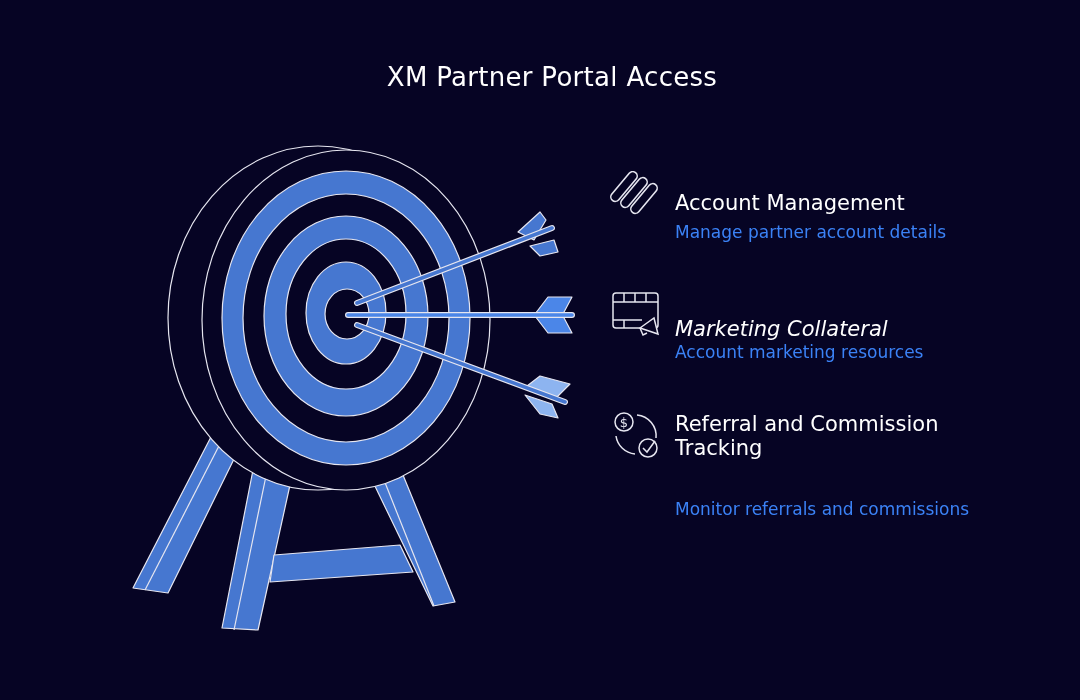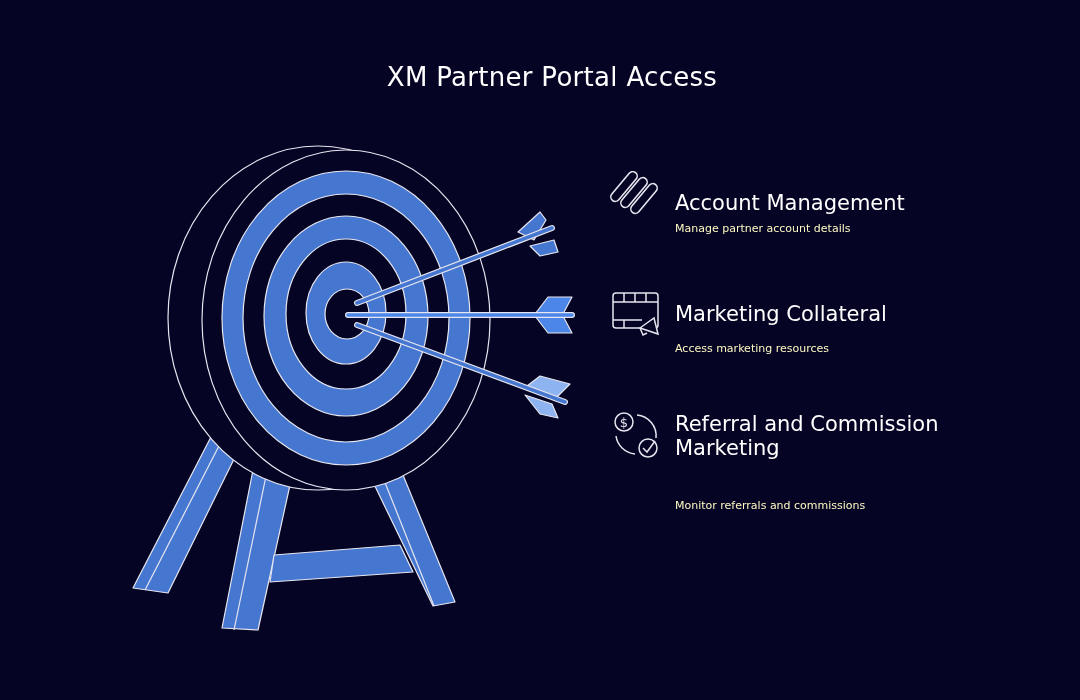--- a/index.html
+++ b/index.html
@@ -15,21 +15,21 @@
     text-align:center; font-size:26px; font-weight:500; letter-spacing:0.3px;
   }
   .art { position:absolute; left:0; top:0; }
   .item { position:absolute; left:610px; width:440px; }
   .item .icon { position:absolute; left:0; top:0; width:52px; height:52px; }
   .item .heading {
     position:absolute; left:65px; top:0; width:300px;
     font-size:21px; font-weight:500; line-height:24px;
   }
   .item .desc {
-    position:absolute; left:65px; font-size:11px; color:#fef9c3; white-space:nowrap;
+    position:absolute; left:65px; font-size:17px; color:#3b82f6; white-space:nowrap;
   }
 </style>
 </head>
 <body>
 
 <div class="title">XM Partner Portal Access</div>
 
 <svg class="art" width="1080" height="700" viewBox="0 0 1080 700">
   <g stroke="#E6E6F0" stroke-width="1.2" stroke-linejoin="round">
 
@@ -93,28 +93,28 @@
     <rect x="3" y="3" width="45" height="35" rx="3"></rect>
     <line x1="3" y1="12" x2="48" y2="12"></line>
     <line x1="14" y1="3" x2="14" y2="12"></line>
     <line x1="25" y1="3" x2="25" y2="12"></line>
     <line x1="36" y1="3" x2="36" y2="12"></line>
     <line x1="3" y1="30" x2="32" y2="30"></line>
     <line x1="14" y1="30" x2="14" y2="38"></line>
     <path d="M30 38 L44 28 L48 44 Z" fill="#060424"></path>
     <path d="M30 38 L33 45 L37 43"></path>
   </svg>
-  <div class="heading" style="top:12px;">Marketing Collateral</div>
-  <div class="desc" style="top:52px;">Access marketing resources</div>
+  <div class="heading" style="top:27px;font-style:italic;">Marketing Collateral</div>
+  <div class="desc" style="top:52px;">Account marketing resources</div>
 </div>
 
 <div class="item" style="top:408px;">
   <svg class="icon" viewBox="0 0 52 52" fill="none" stroke="#E6E6F0" stroke-width="1.5">
     <circle cx="14" cy="14" r="9"></circle>
     <text x="14" y="19" text-anchor="middle" font-size="13" fill="#E6E6F0" stroke="none" font-family="DejaVu Sans, sans-serif">$</text>
     <path d="M27 7 A21 21 0 0 1 46 30"></path>
     <path d="M6 28 A21 21 0 0 0 25 46"></path>
     <circle cx="38" cy="40" r="9"></circle>
     <path d="M33 40 L37 44 L45 33"></path>
   </svg>
-  <div class="heading" style="top:4px;">Referral and Commission Marketing</div>
+  <div class="heading" style="top:4px;">Referral and Commission Tracking</div>
   <div class="desc" style="top:55px;margin-top:36px;">Monitor referrals and commissions</div>
 </div>
 
 </body></html>

